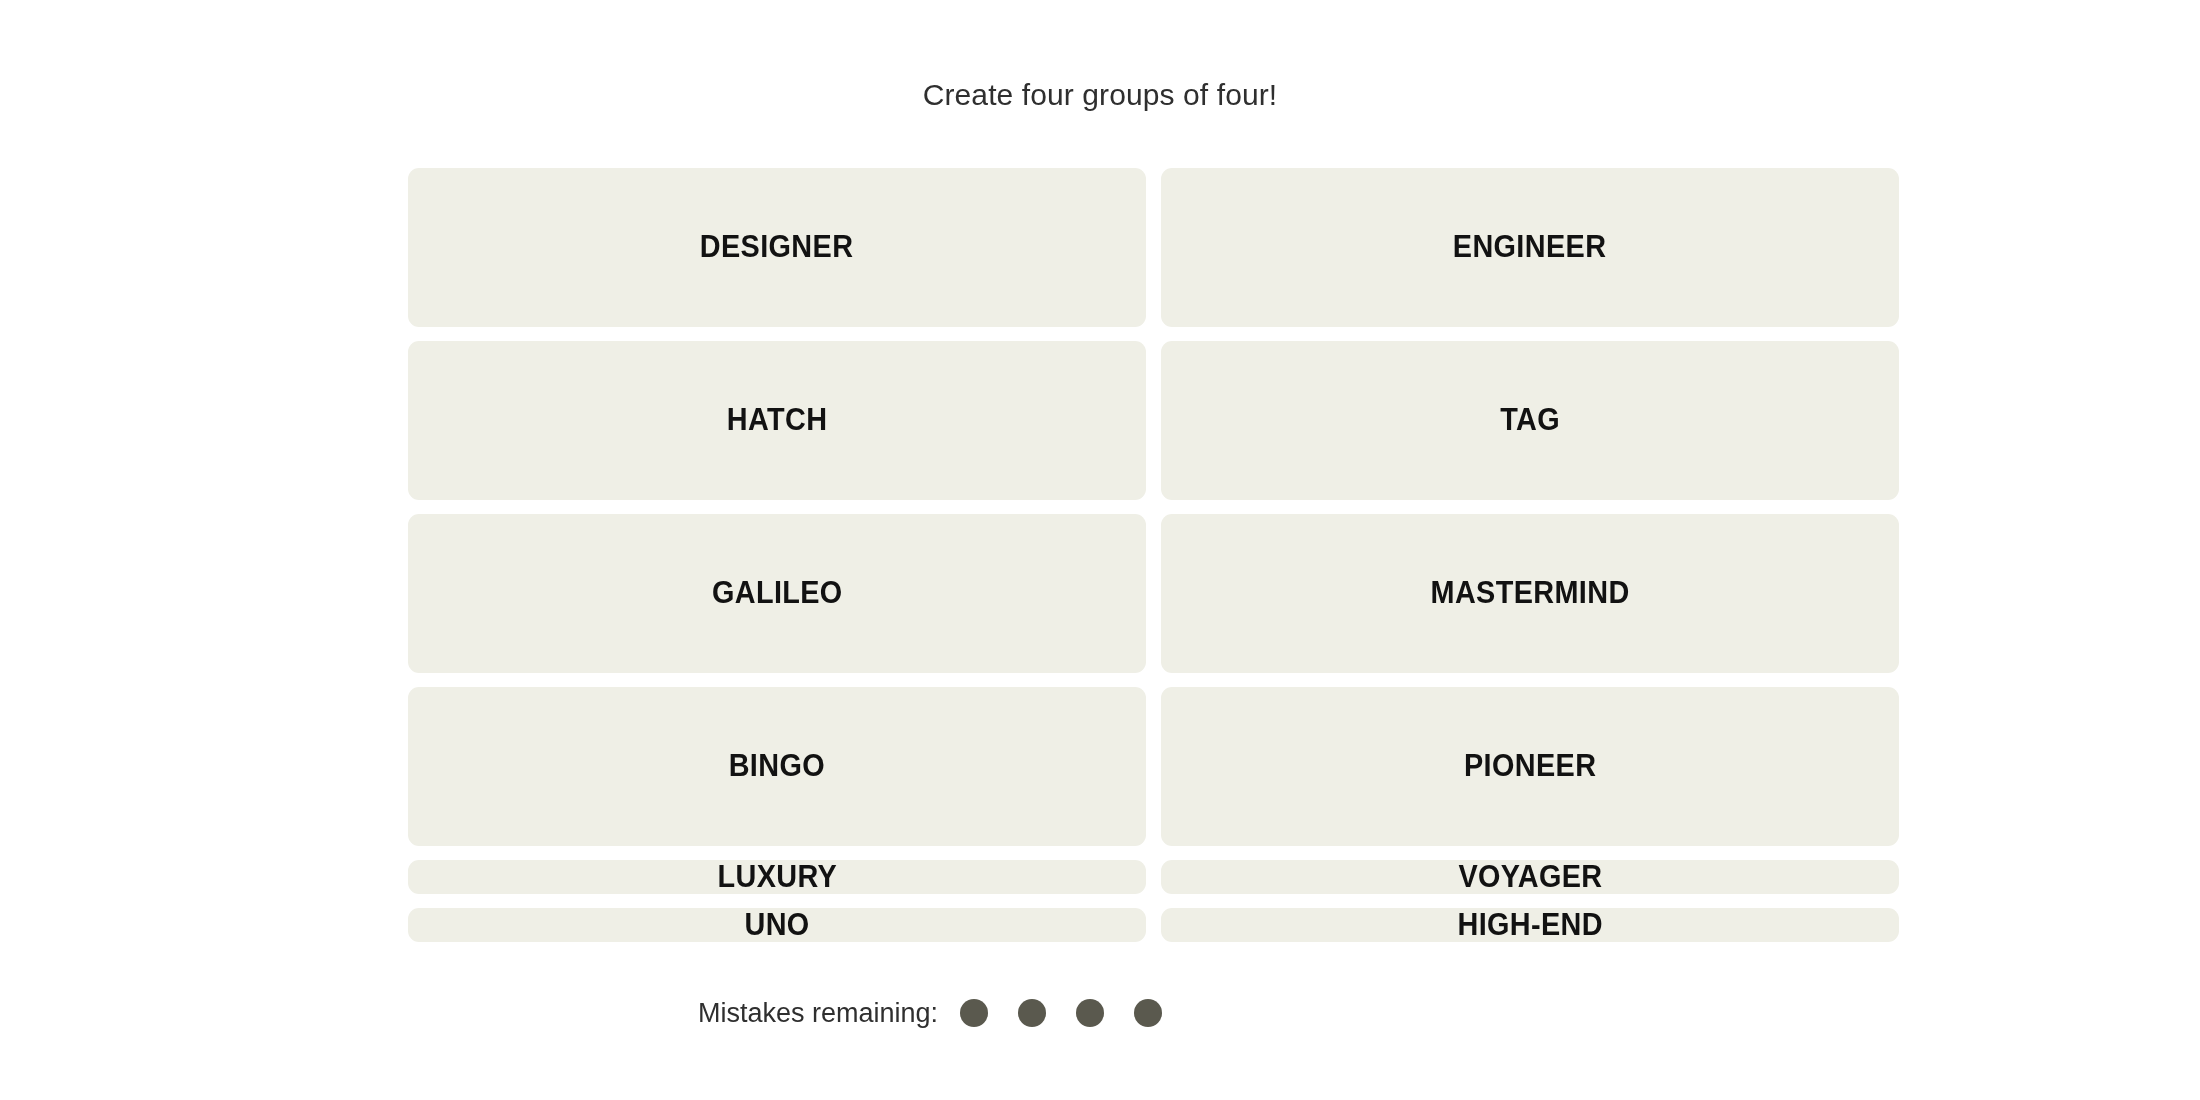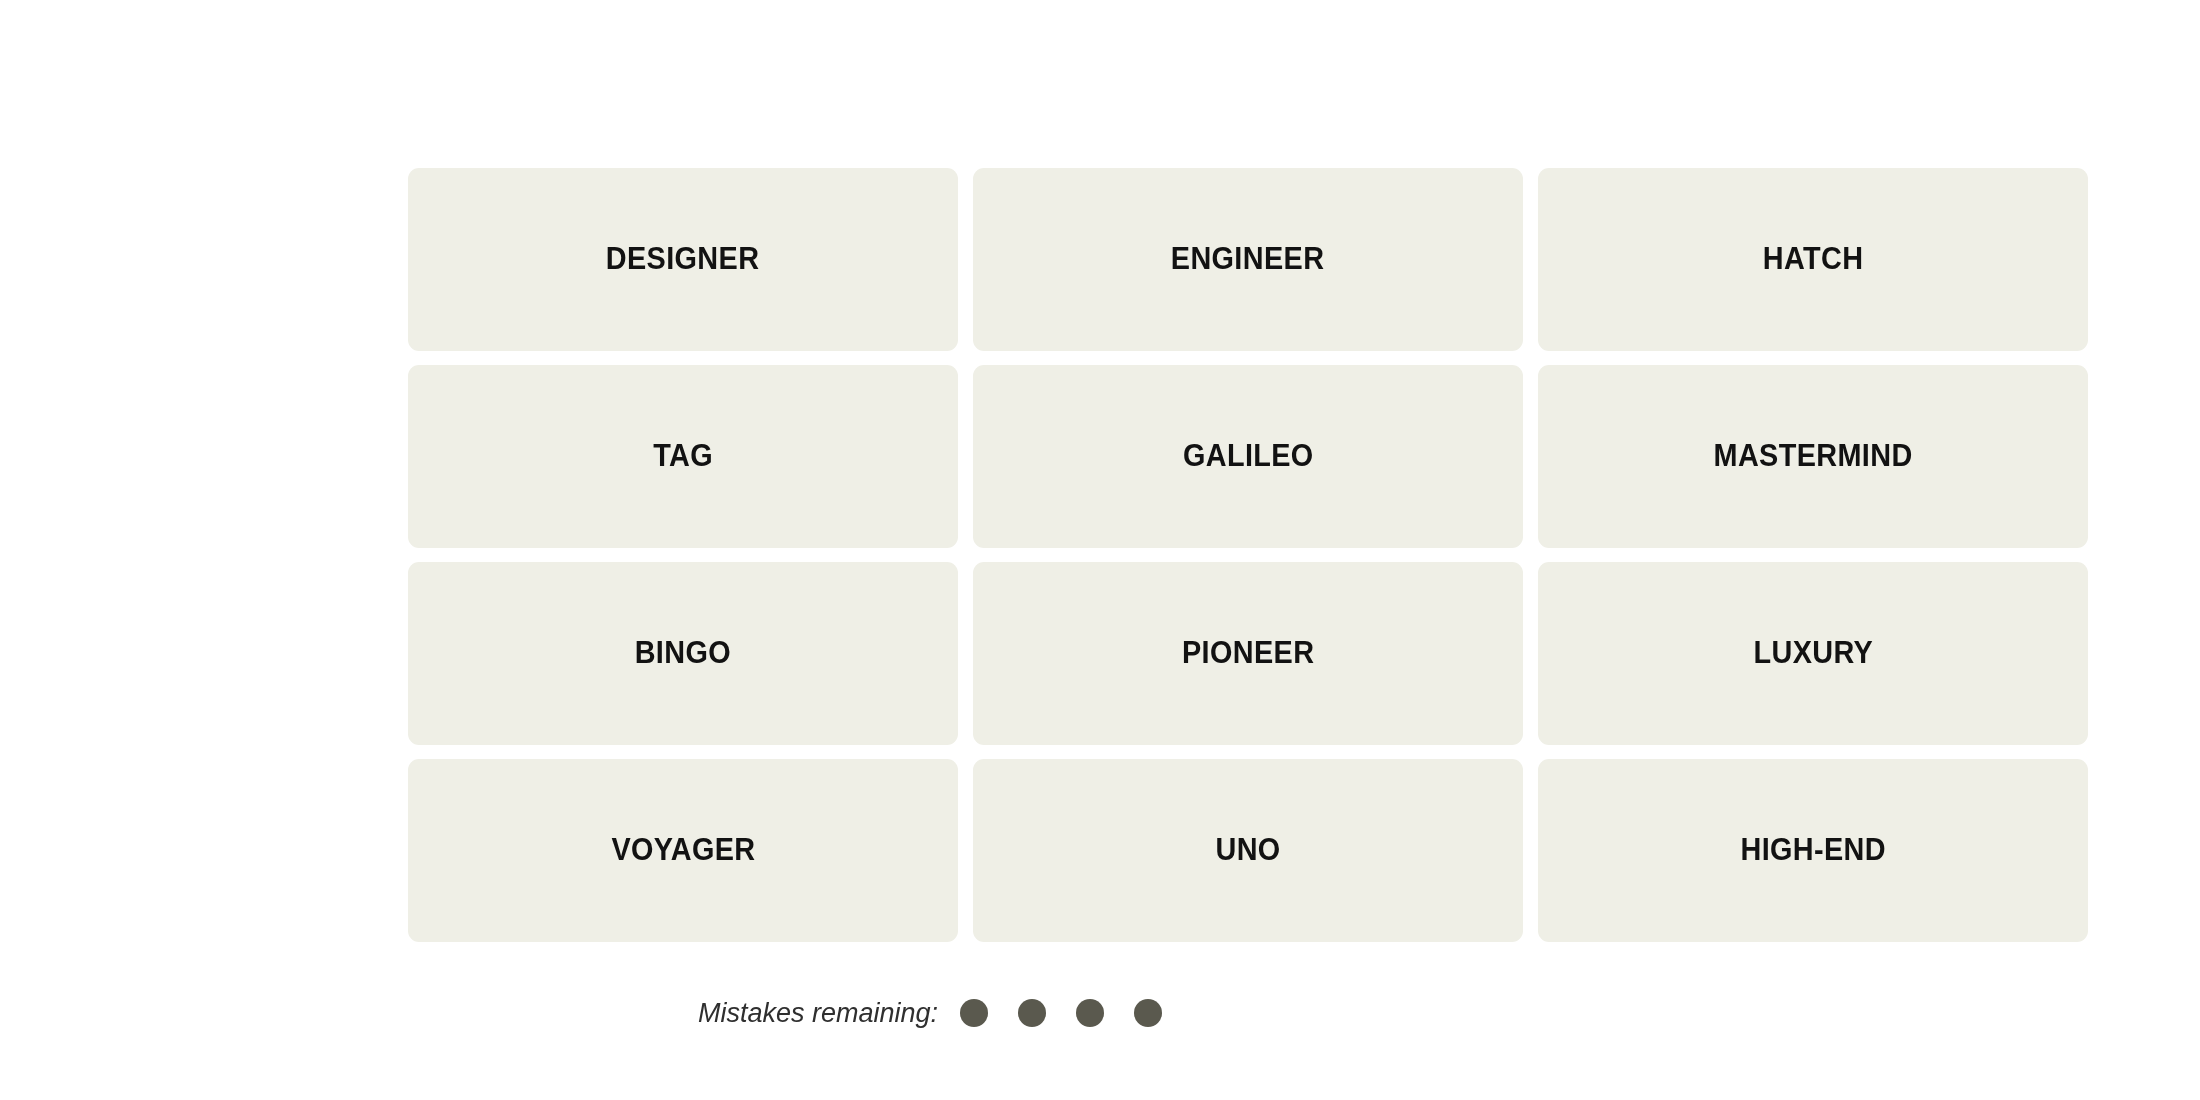--- a/index.html
+++ b/index.html
@@ -35,24 +35,24 @@
     letter-spacing: 0.1px;
     line-height: 42px;
     white-space: nowrap;
   }
 
   
   .board {
     position: absolute;
     left: 408px;
     top: 168px;
-    width: 1680px;
+    width: 1491px;
     height: 774px;
     display: grid;
-    grid-template-columns: repeat(3, 1fr);
+    grid-template-columns: repeat(2, 1fr);
     grid-template-rows: repeat(4, 1fr);
     column-gap: 15px;
     row-gap: 14px;
   }
 
   .tile {
     background: #EFEFE6;
     border-radius: 11px;
     display: flex;
     align-items: center;
@@ -81,21 +81,20 @@
   
   .mistakes {
     position: absolute;
     left: 0;
     top: 996px;
     width: 1860px;
     display: flex;
     align-items: center;
     justify-content: center;
     gap: 0;
-    font-style: italic;
   }
 
   .mistakes-label {
     font-size: 27px;
     font-weight: 400;
     color: #2F2F2F;
     line-height: 34px;
     white-space: nowrap;
     margin-right: 22px;
   }
@@ -112,20 +111,21 @@
     border-radius: 50%;
     background: #5A594E;
     display: block;
   }
 </style>
 </head>
 <body>
 
 <div id="app">
 
+  <div class="prompt">Create four groups of four!</div>
 
   <div class="board" id="board">
       <div class="tile">
         <span class="tile-label">DESIGNER</span>
       </div>
       <div class="tile">
         <span class="tile-label">ENGINEER</span>
       </div>
       <div class="tile">
         <span class="tile-label">HATCH</span>

